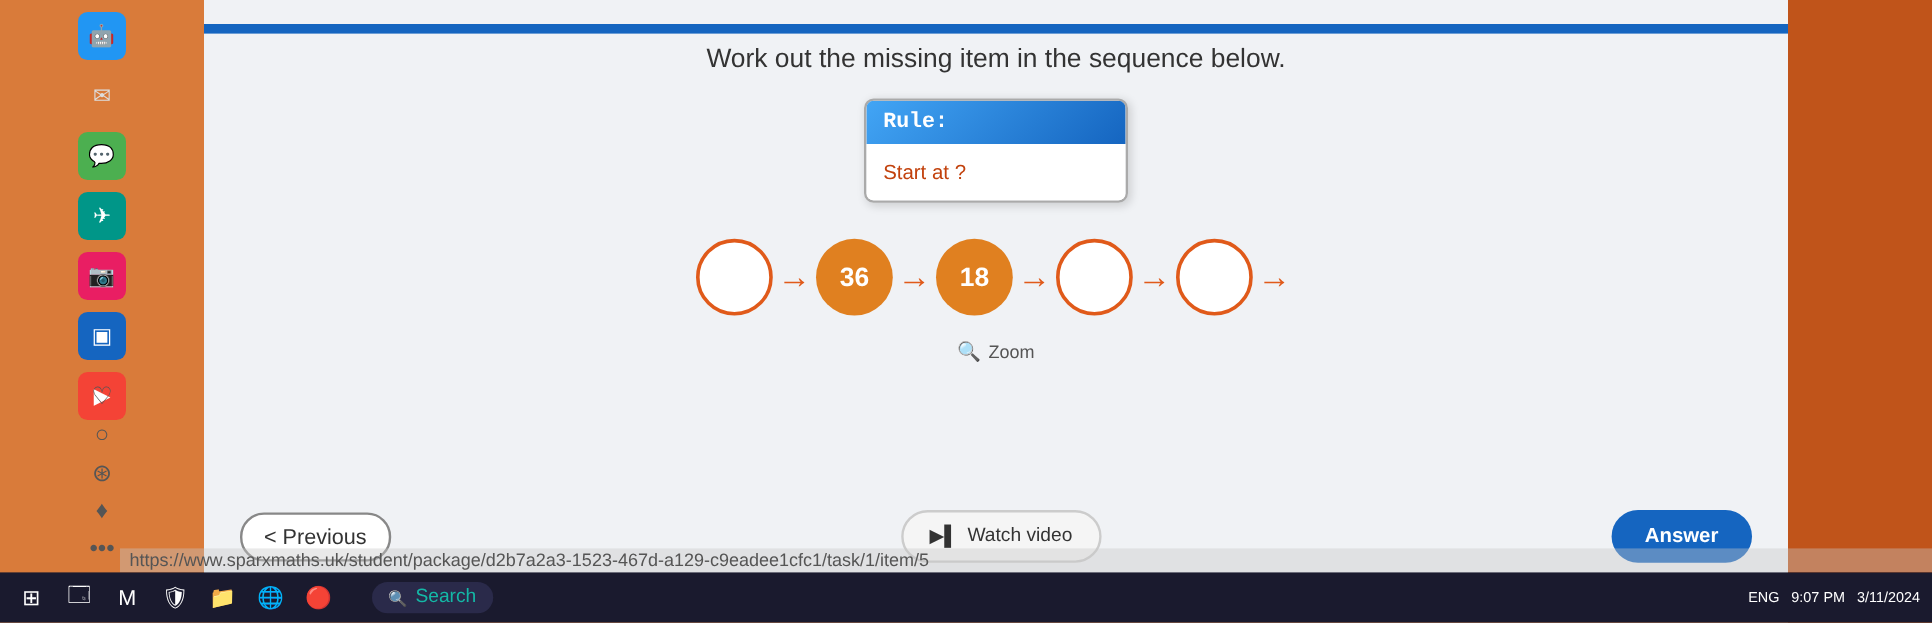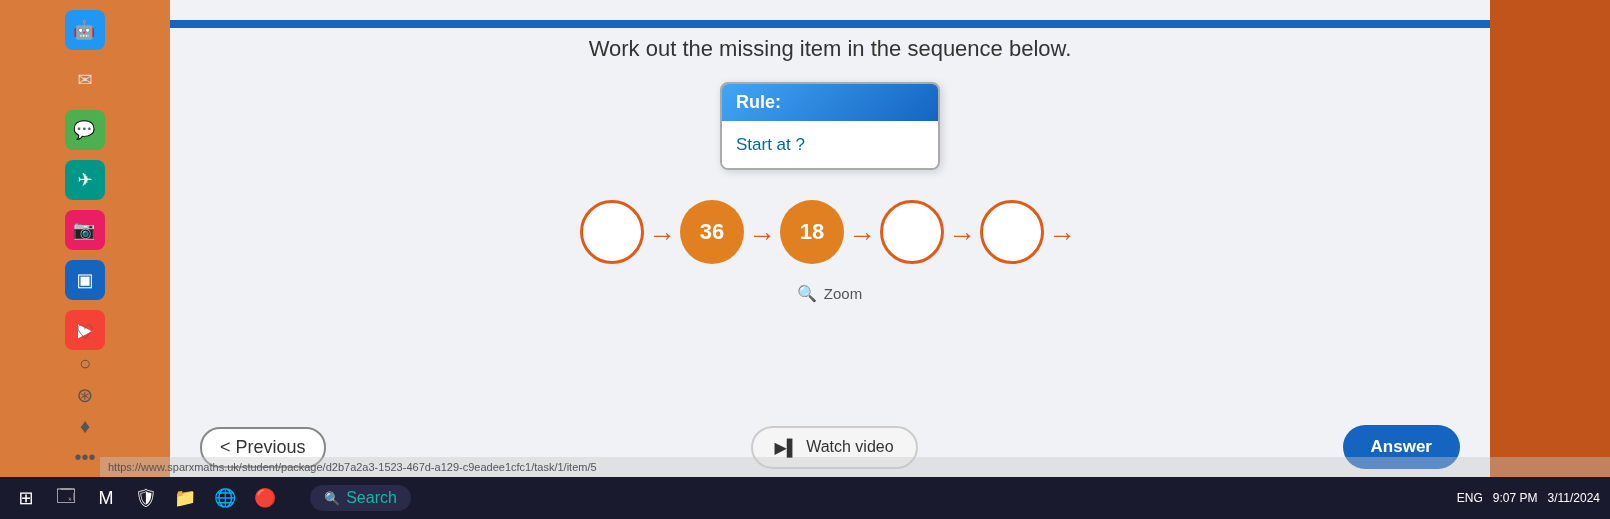--- a/index.html
+++ b/index.html
@@ -94,36 +94,37 @@
       border-radius: 8px;
       overflow: hidden;
       width: 220px;
       margin-bottom: 30px;
       box-shadow: 2px 2px 8px rgba(0,0,0,0.15);
     }
 
     .rule-header {
       background: linear-gradient(135deg, #42a5f5, #1565c0);
       padding: 8px 14px;
+      font-family: Liberation Mono, monospace;
     }
 
     .rule-header-text {
       color: white;
       font-weight: bold;
       font-size: 18px;
     }
 
     .rule-body {
       background: white;
       padding: 10px 14px;
     }
 
     .rule-line {
       font-size: 17px;
-      color: #0369a1;
+      color: #c2410c;
       font-weight: 500;
       line-height: 1.6;
     }
 
     
     .sequence-row {
       display: flex;
       align-items: center;
       gap: 0;
       margin-bottom: 20px;
@@ -266,21 +267,21 @@
       left: 100px;
       right: 0;
       height: 20px;
       background: rgba(200,200,200,0.4);
       display: flex;
       align-items: center;
       padding: 0 8px;
     }
 
     .url-text {
-      font-size: 11px;
+      font-size: 15px;
       color: #555;
     }
 
     
     .right-side {
       position: absolute;
       right: 0;
       top: 0;
       width: 120px;
       height: 519px;

